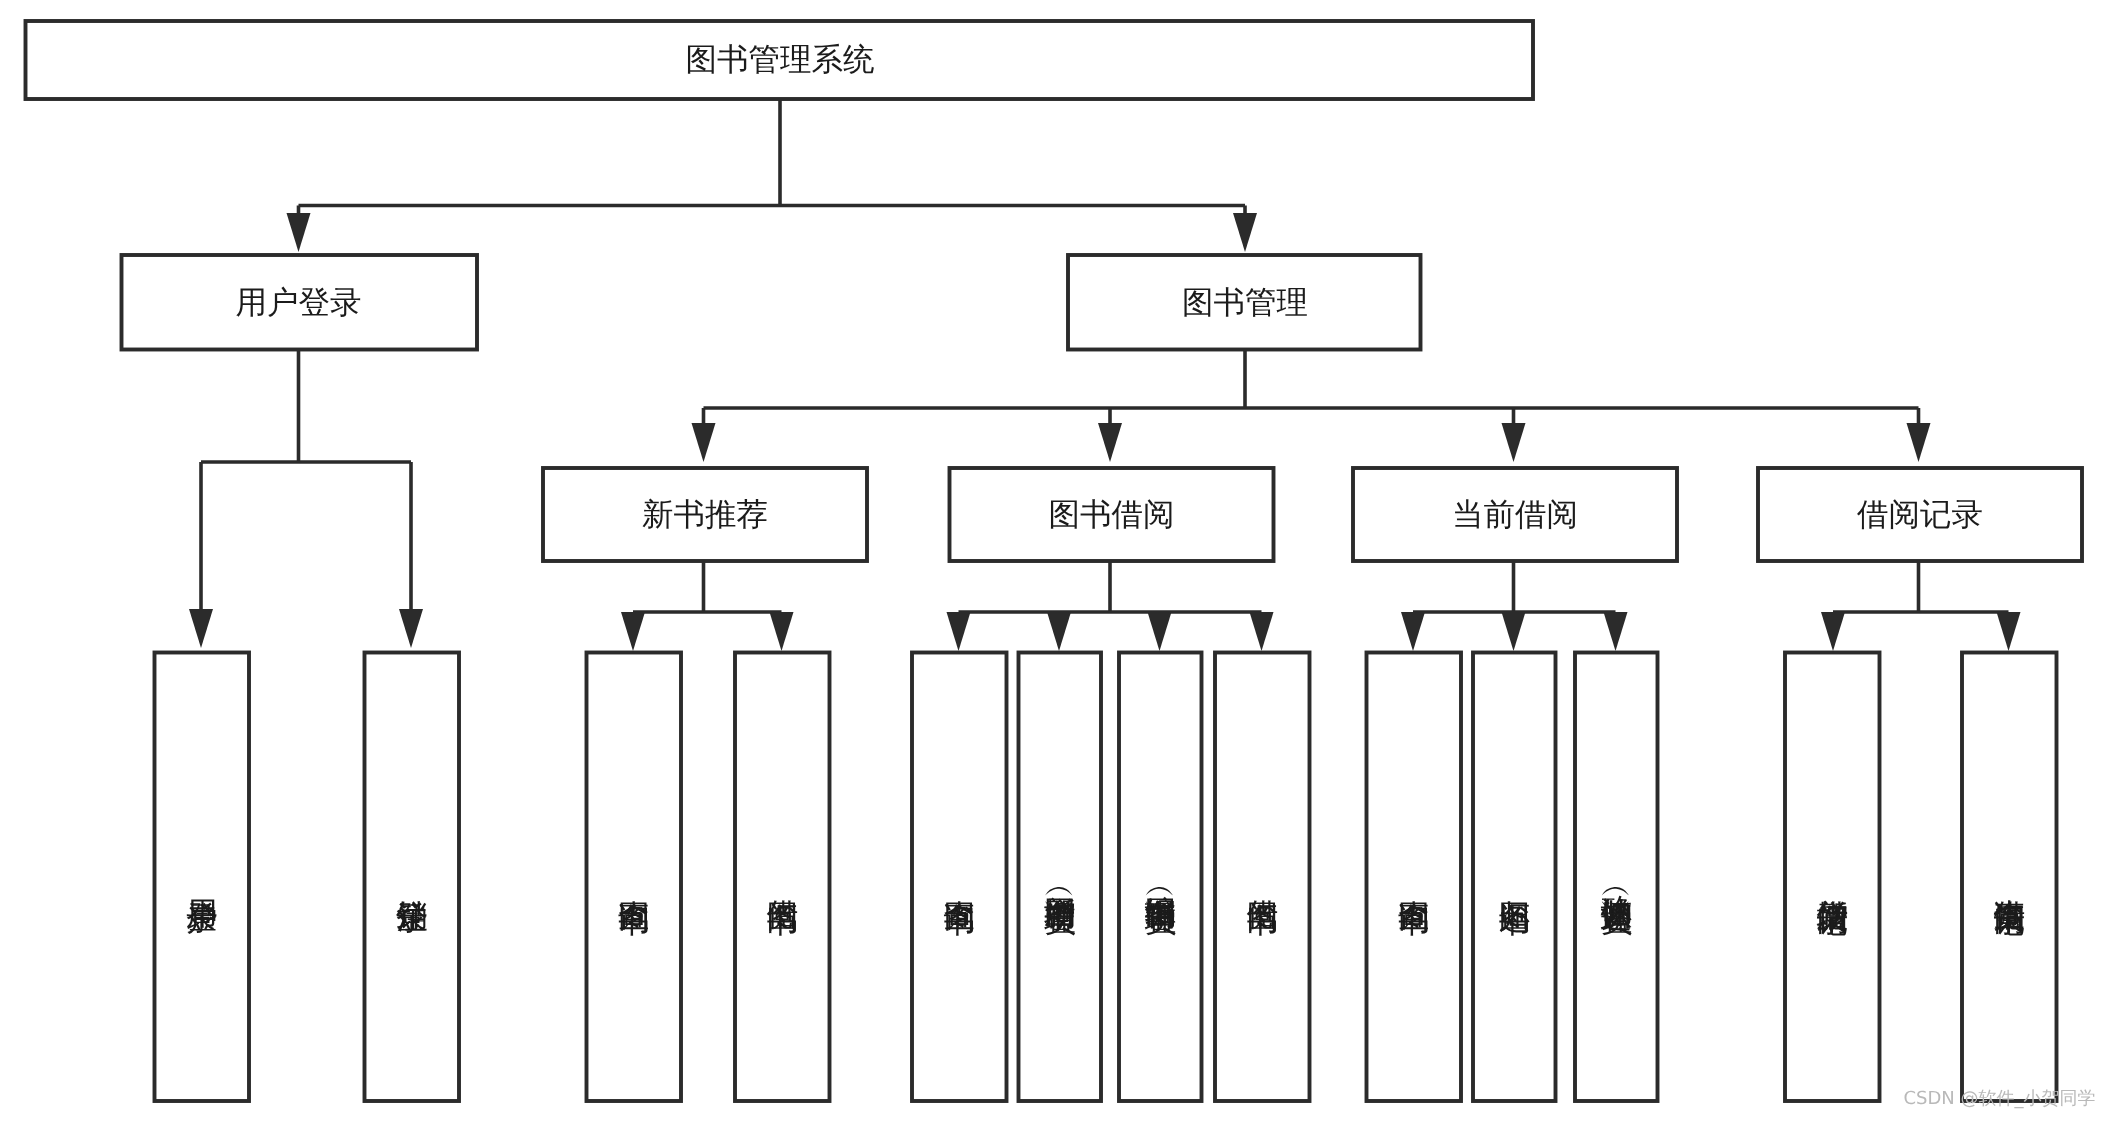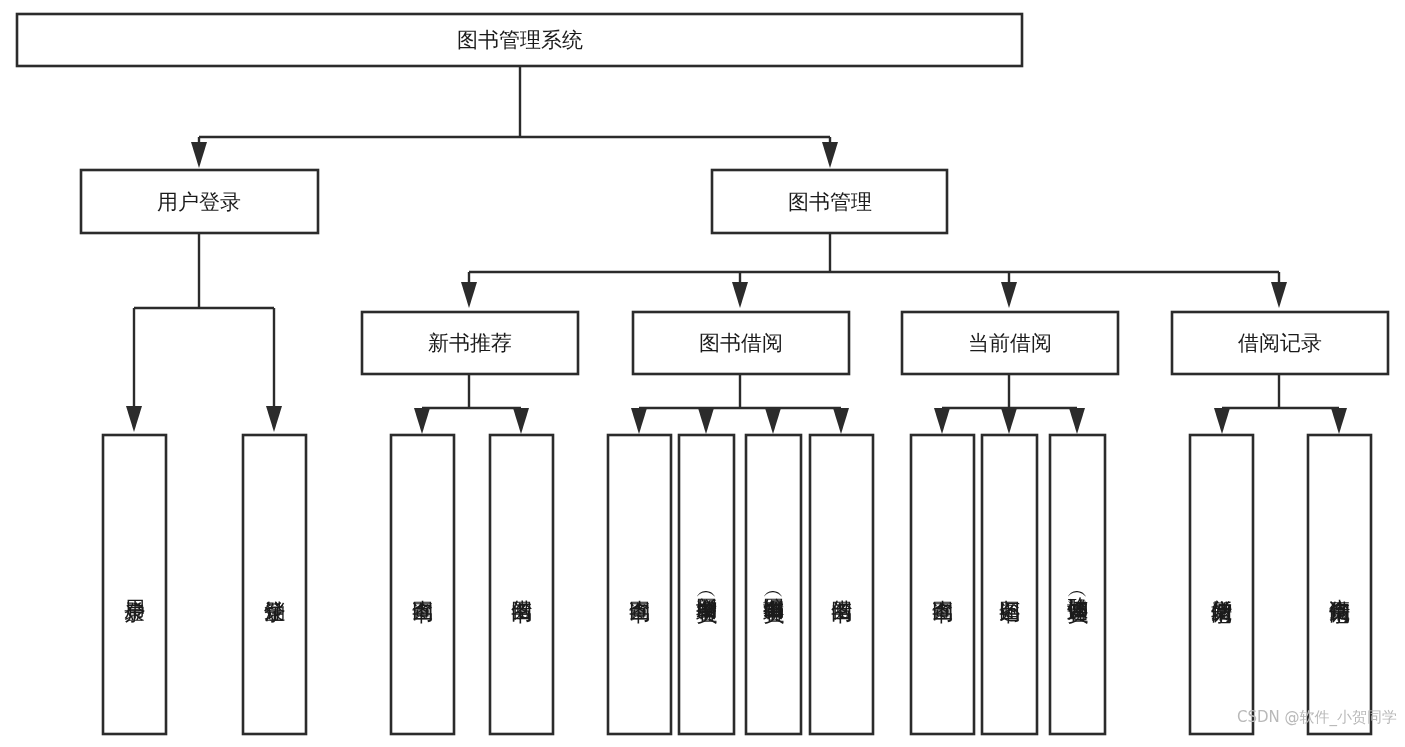--- a/index.html
+++ b/index.html
@@ -24,23 +24,23 @@
   .vtext{
     writing-mode:vertical-rl;
     text-orientation:upright;
     font-family:"DejaVu Sans","Liberation Sans",sans-serif;
     font-size:21px;line-height:1.06;color:#1b1b1b;
     letter-spacing:1px;
     white-space:nowrap;
     text-align:center;
   }
   #watermark{
-    position:absolute;right:8px;bottom:20px;
-    font-family:"DejaVu Sans","Liberation Sans",sans-serif;
-    font-size:15px;color:#b9b9b9;white-space:nowrap;
+    position:absolute;right:8px;bottom:6px;
+    font-family:"DejaVu Sans","Liberation Sans",sans-serif;
+    font-size:12px;color:#b9b9b9;white-space:nowrap;
     user-select:none;
   }
 </style>
 </head>
 <body>
 
 <svg id="diagram" viewBox="0 0 1405 747" xmlns="http://www.w3.org/2000/svg">
 
   <defs>
     <g id="arrowhead">

